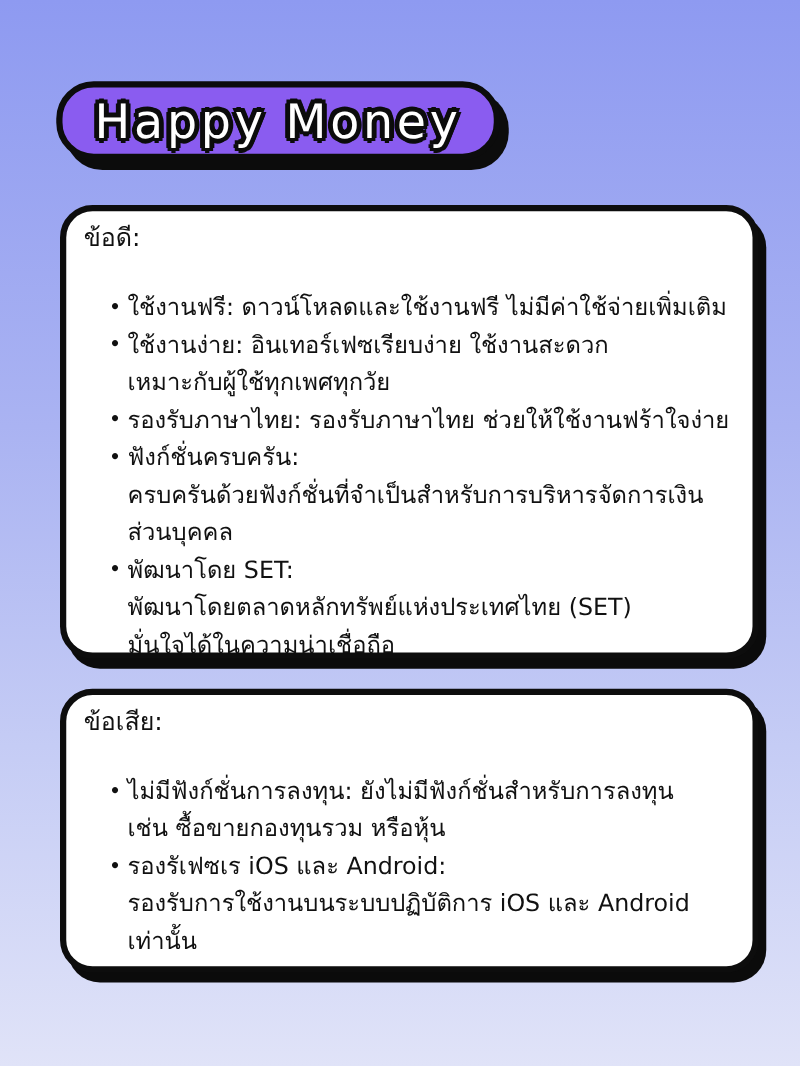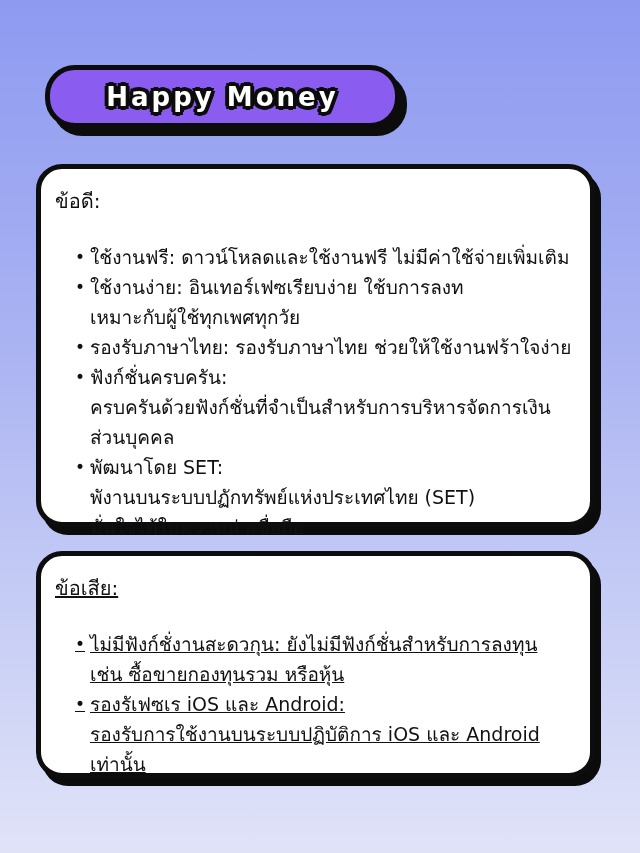--- a/index.html
+++ b/index.html
@@ -26,48 +26,48 @@
     box-sizing: border-box;
     background: #8a5cf0;
     border: 5px solid #0c0c0c;
     border-radius: 30px;
     box-shadow: 7px 8px 0 #0c0c0c;
     display: flex;
     align-items: center;
     justify-content: center;
   }
   .title-badge-text {
-    font-size: 26px;
-    font-weight: bold;
+    font-size: 38px;
+    font-weight: normal;
     letter-spacing: 3px;
     color: #ffffff;
     white-space: nowrap;
     text-shadow:
       -3px -3px 0 #0c0c0c,  0 -3px 0 #0c0c0c,  3px -3px 0 #0c0c0c,
       -3px  0   0 #0c0c0c,  3px  0   0 #0c0c0c,
       -3px  3px 0 #0c0c0c,  0  3px 0 #0c0c0c,  3px  3px 0 #0c0c0c,
       -4px  0   0 #0c0c0c,  4px  0   0 #0c0c0c,
        0   4px  0 #0c0c0c,  0 -4px 0 #0c0c0c;
     text-align: right;
   }
 
   
   .card {
     position: absolute;
-    left: 36px;
+    left: 48px;
     width: 559px;
     box-sizing: border-box;
     background: #ffffff;
     border: 5px solid #0d0d0d;
     border-radius: 26px;
     box-shadow: 6px 8px 0 #0b0b0b;
-    padding: 17px 16px 0 14px;
+    padding: 6px 16px 0 14px;
   }
   .card-pros { top: 164px; height: 363px; }
-  .card-cons { top: 551px; height: 227px; text-decoration: underline; }
+  .card-cons { top: 551px; height: 227px; }
 
   .card-heading {
     font-size: 20px;
     line-height: 30px;
     font-weight: normal;
     margin: 0;
   }
 
   .bullet-list {
     list-style: none;
@@ -99,48 +99,48 @@
 
 <section class="card card-pros">
   <h2 class="card-heading">ข้อดี:</h2>
   <ul class="bullet-list">
     <li class="bullet-item">
       <span class="bullet-marker">•</span>
       <span class="bullet-text">ใช้งานฟรี: ดาวน์โหลดและใช้งานฟรี ไม่มีค่าใช้จ่ายเพิ่มเติม</span>
     </li>
     <li class="bullet-item">
       <span class="bullet-marker">•</span>
-      <span class="bullet-text">ใช้งานง่าย: อินเทอร์เฟซเรียบง่าย ใช้บการลงท
+      <span class="bullet-text">ใช้งานง่าย: อินเทอร์เฟซเรียบง่าย ใช้งานสะดวก
 เหมาะกับผู้ใช้ทุกเพศทุกวัย</span>
     </li>
     <li class="bullet-item">
       <span class="bullet-marker">•</span>
       <span class="bullet-text">รองรับภาษาไทย: รองรับภาษาไทย ช่วยให้ใช้งานฟร้าใจง่าย</span>
     </li>
     <li class="bullet-item">
       <span class="bullet-marker">•</span>
       <span class="bullet-text">ฟังก์ชั่นครบครัน:
 ครบครันด้วยฟังก์ชั่นที่จำเป็นสำหรับการบริหารจัดการเงิน
 ส่วนบุคคล</span>
     </li>
     <li class="bullet-item">
       <span class="bullet-marker">•</span>
       <span class="bullet-text">พัฒนาโดย SET:
-พังานบนระบบปฏักทรัพย์แห่งประเทศไทย (SET)
+พัฒนาโดยตลาดหลักทรัพย์แห่งประเทศไทย (SET)
 มั่นใจได้ในความน่าเชื่อถือ</span>
     </li>
   </ul>
 </section>
 
 <section class="card card-cons">
   <h2 class="card-heading">ข้อเสีย:</h2>
   <ul class="bullet-list">
     <li class="bullet-item">
       <span class="bullet-marker">•</span>
-      <span class="bullet-text">ไม่มีฟังก์ชั่งานสะดวกุน: ยังไม่มีฟังก์ชั่นสำหรับการลงทุน
+      <span class="bullet-text">ไม่มีฟังก์ชั่นการลงทุน: ยังไม่มีฟังก์ชั่นสำหรับการลงทุน
 เช่น ซื้อขายกองทุนรวม หรือหุ้น</span>
     </li>
     <li class="bullet-item">
       <span class="bullet-marker">•</span>
       <span class="bullet-text">รองรัเฟซเร iOS และ Android:
 รองรับการใช้งานบนระบบปฏิบัติการ iOS และ Android
 เท่านั้น</span>
     </li>
   </ul>
 </section>

